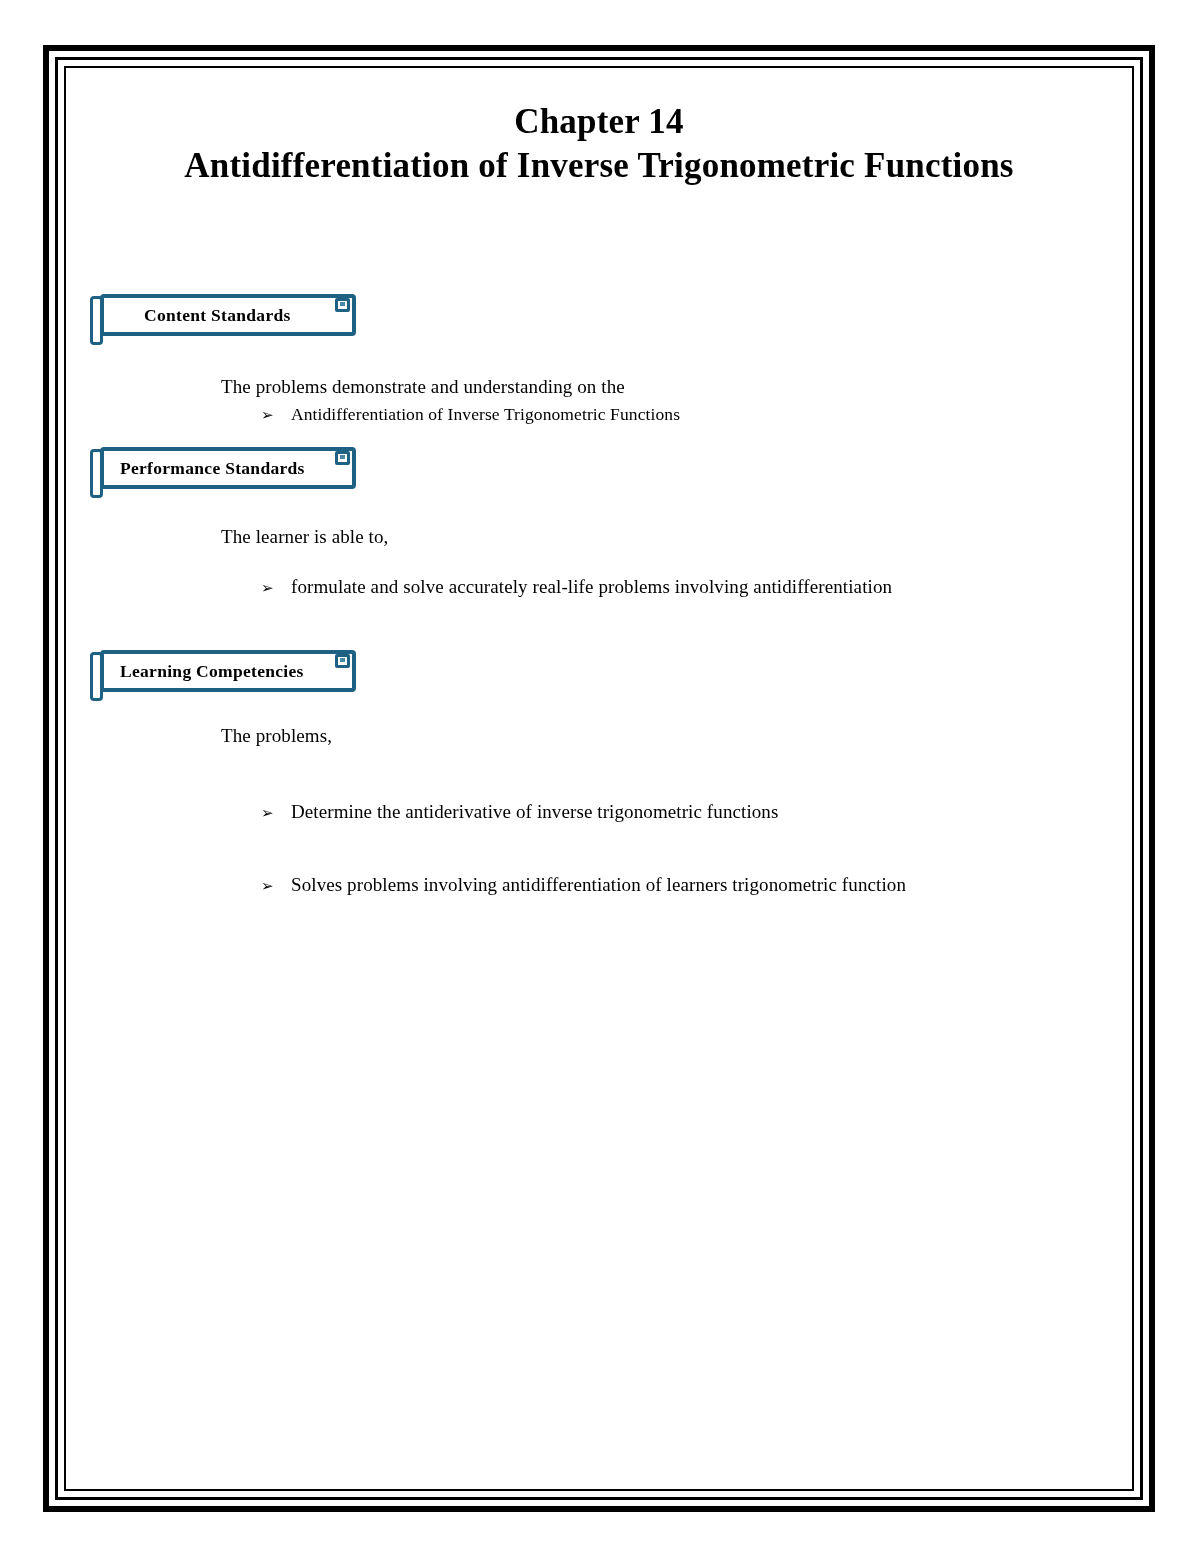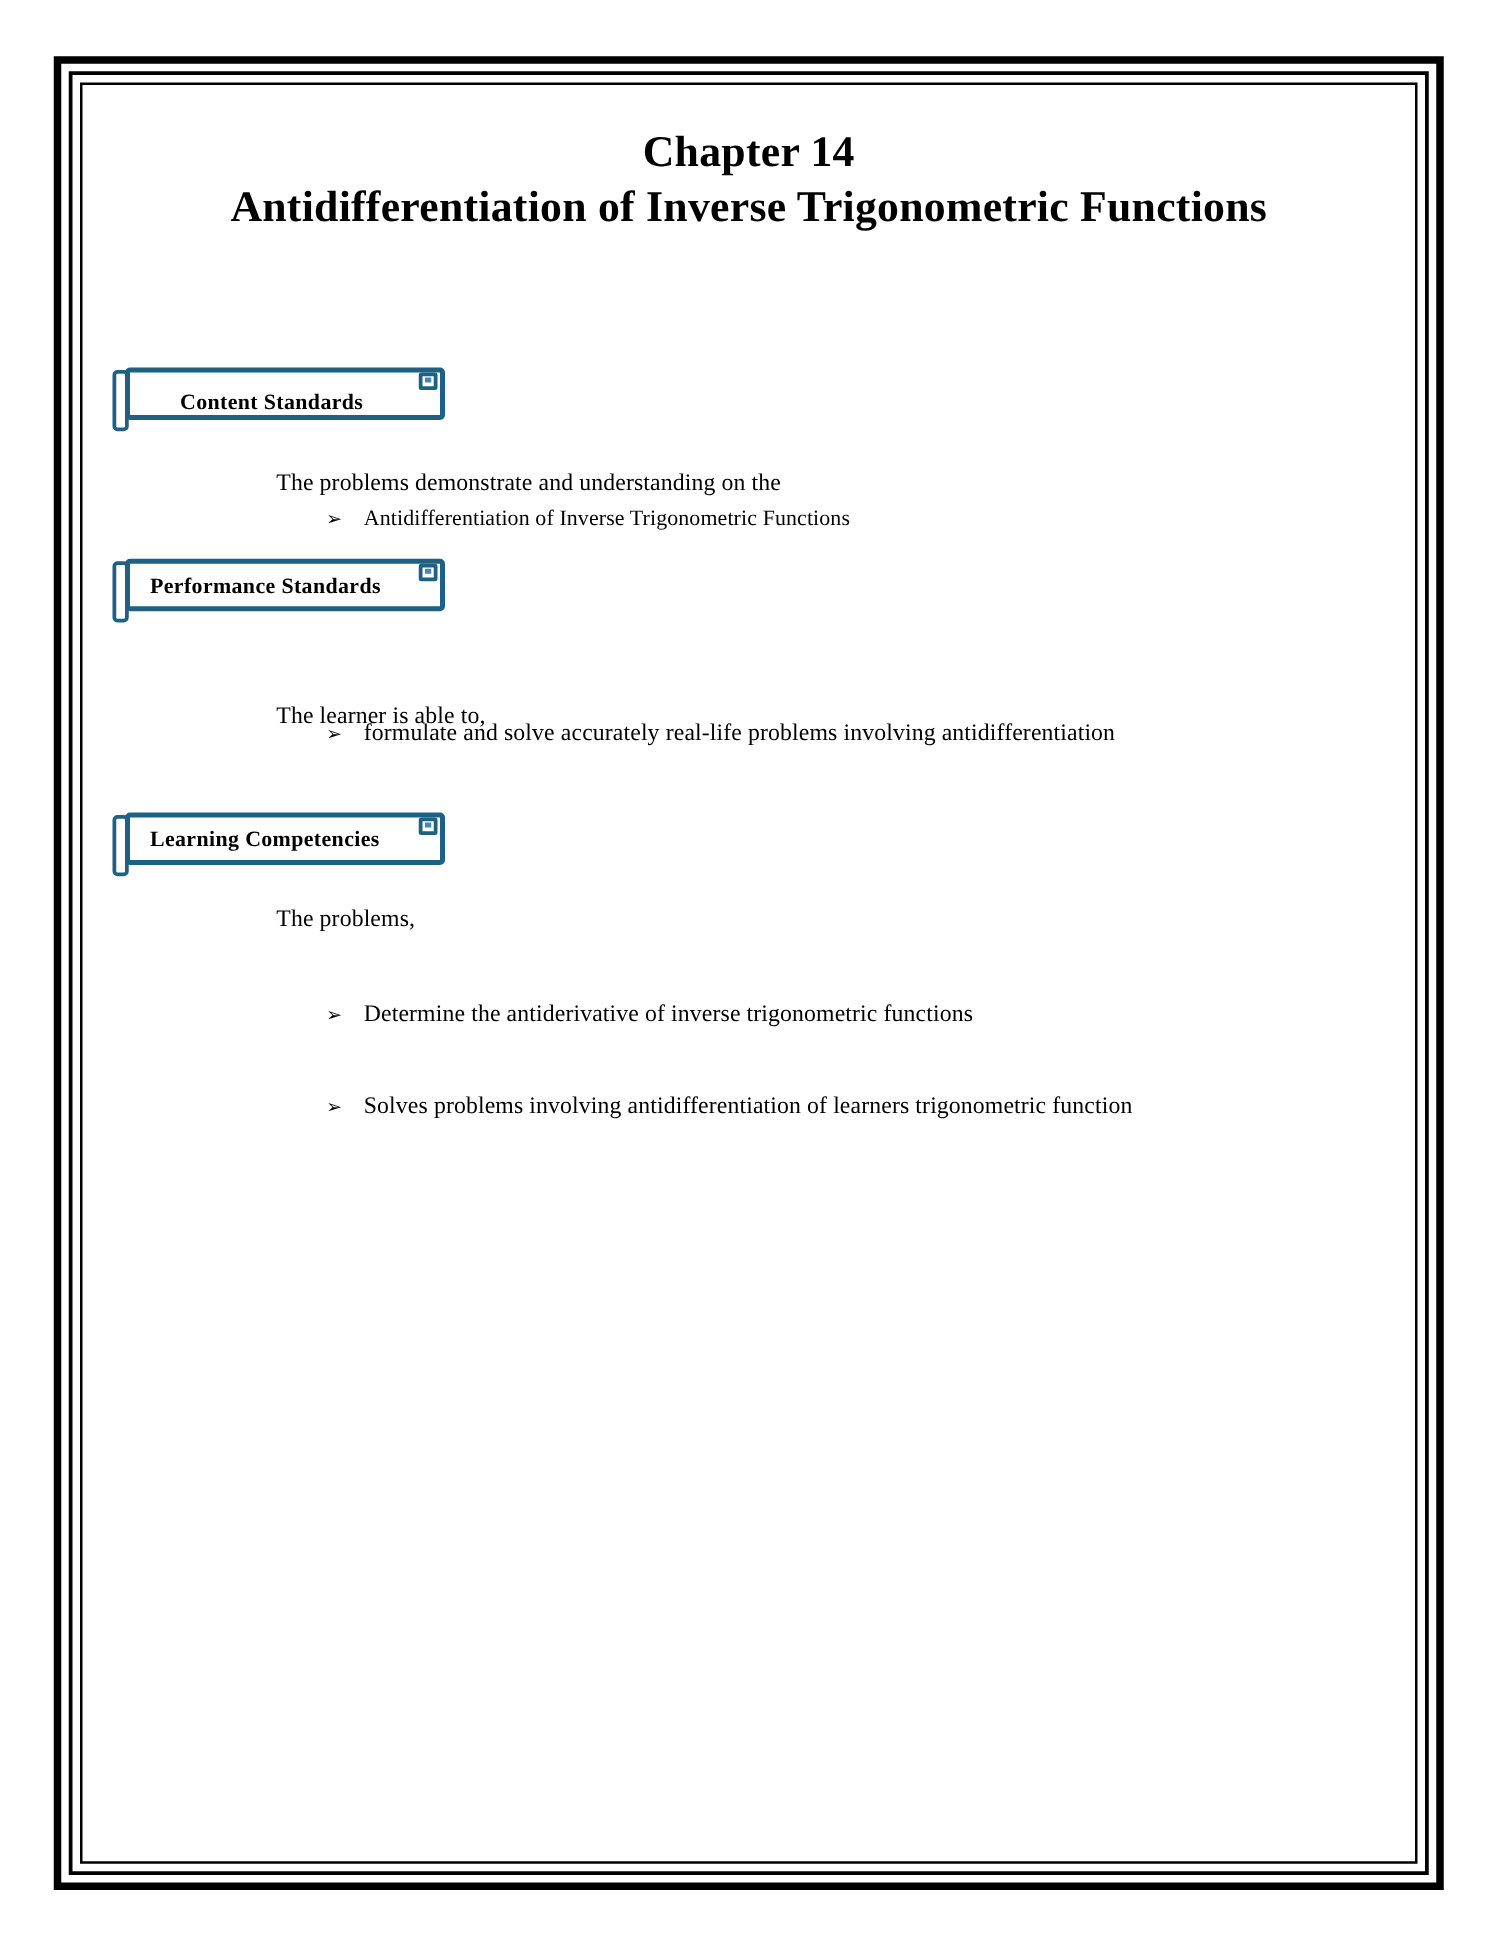--- a/index.html
+++ b/index.html
@@ -137,21 +137,21 @@
     content: "";
     position: absolute;
     left: 2px;
     top: 1px;
     width: 5px;
     height: 4px;
     background: #4b88a5;
   }
 
   
-  .callout-box.pad-wide  { padding-left: 40px; align-items: flex-end; }
+  .callout-box.pad-wide  { padding-left: 40px; }
   .callout-box.pad-narrow{ padding-left: 16px; text-align: center; }
 
   
   .intro {
     position: absolute;
     font-size: 19px;
     color: #000000;
     white-space: nowrap;
     letter-spacing: 0.1px;
   }
@@ -206,21 +206,21 @@
     </div>
 
     <div class="callout" style="left:20px; top:375px;">
       <div class="callout-bracket"></div>
       <div class="callout-box pad-narrow">
         <span class="callout-label">Performance Standards</span>
         <span class="callout-notch"></span>
       </div>
     </div>
 
-    <div class="intro" style="left:155px; top:458px;margin-top:36px;">The learner is able to,</div>
+    <div class="intro" style="left:155px; top:458px;">The learner is able to,</div>
 
     <div class="bullet-row" style="left:195px; top:508px;">
       <span class="bullet-glyph">➢</span>
       <span class="bullet-text">formulate and solve accurately real-life problems involving antidifferentiation</span>
     </div>
 
     <div class="callout" style="left:20px; top:578px;">
       <div class="callout-bracket"></div>
       <div class="callout-box pad-narrow">
         <span class="callout-label">Learning Competencies</span>

